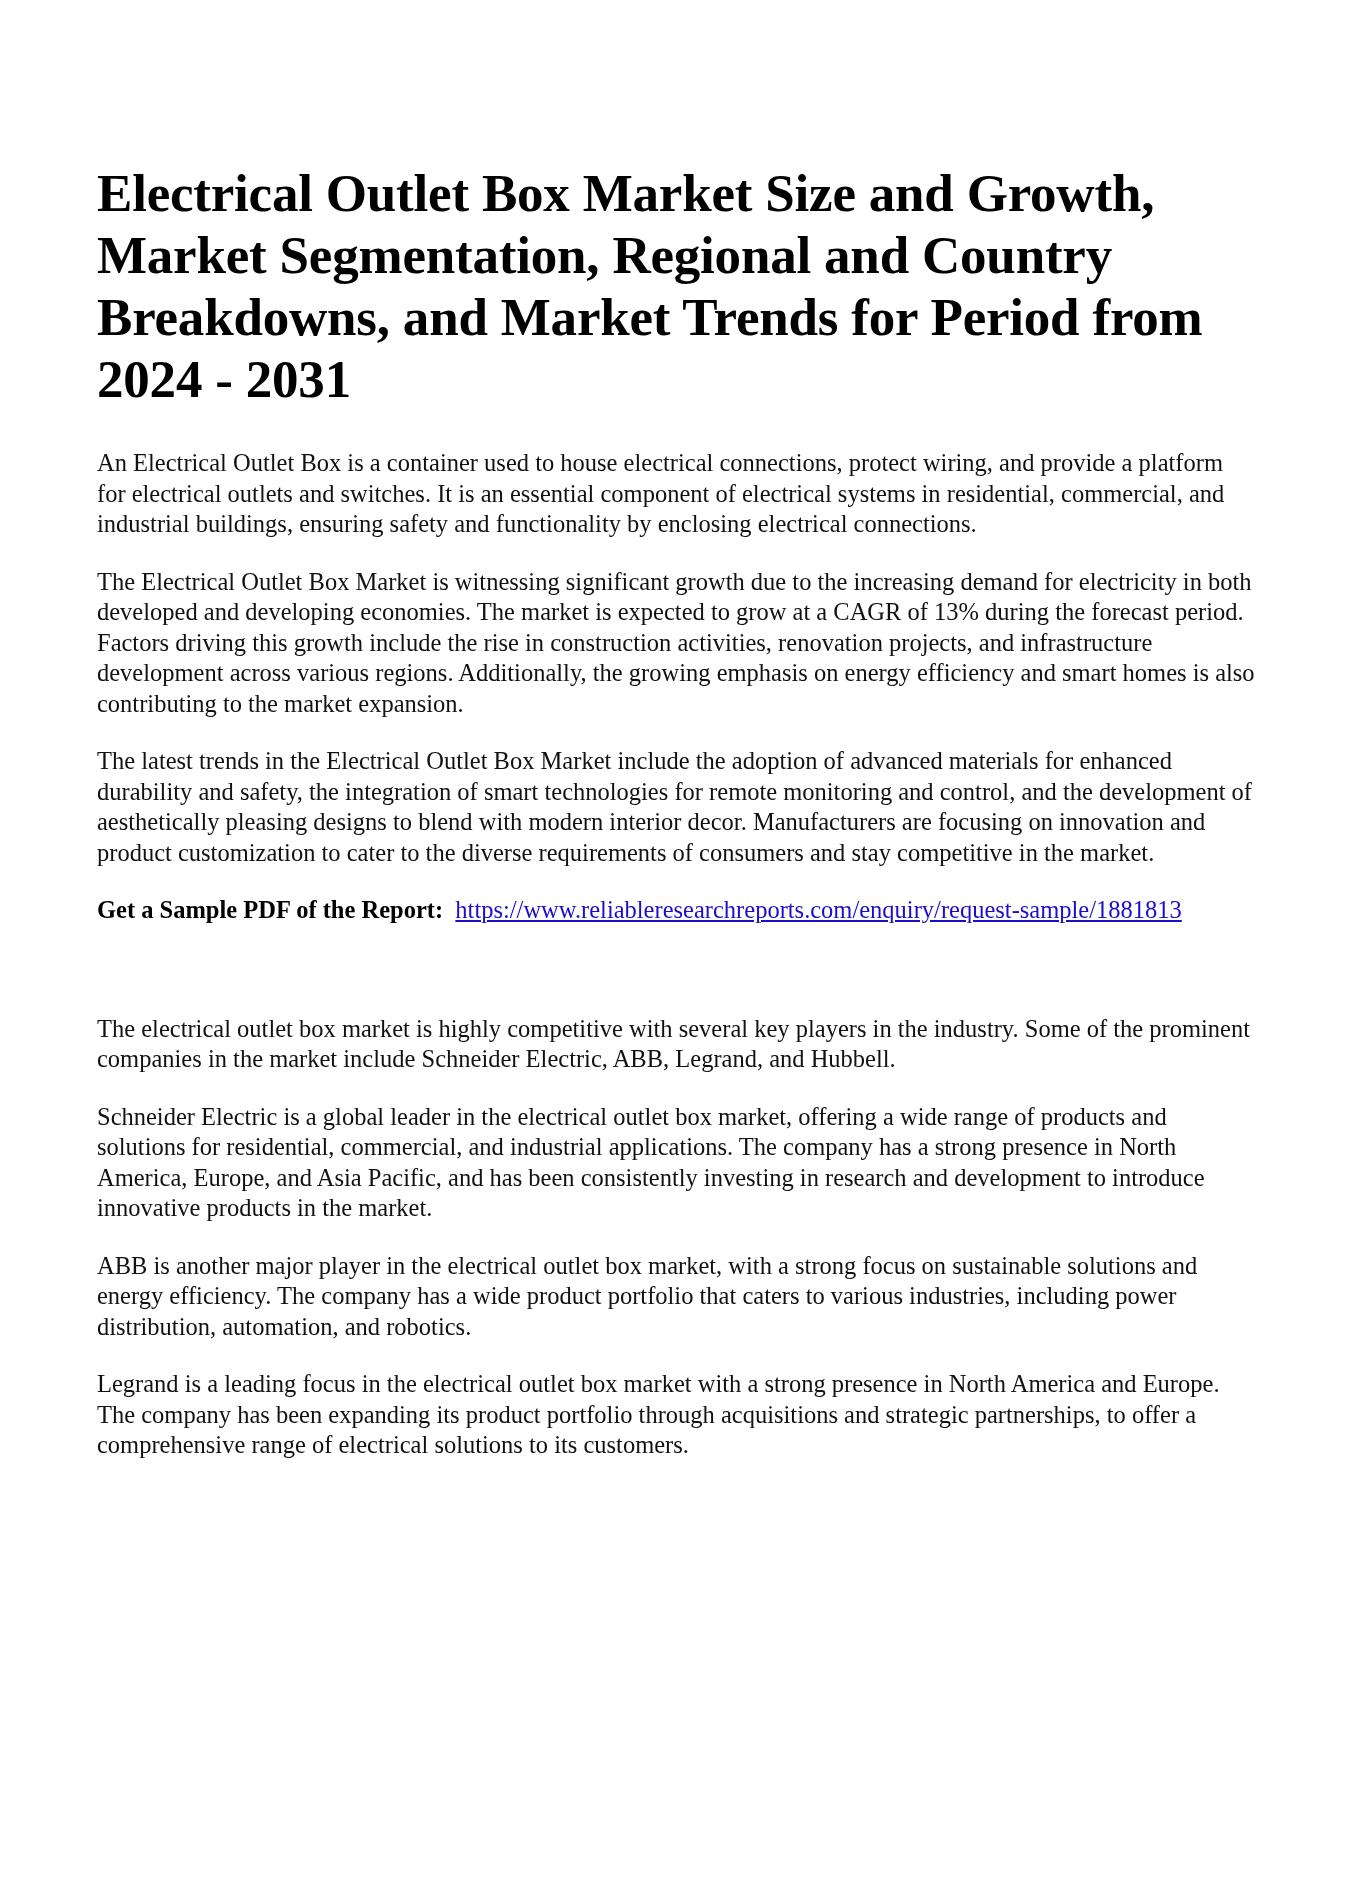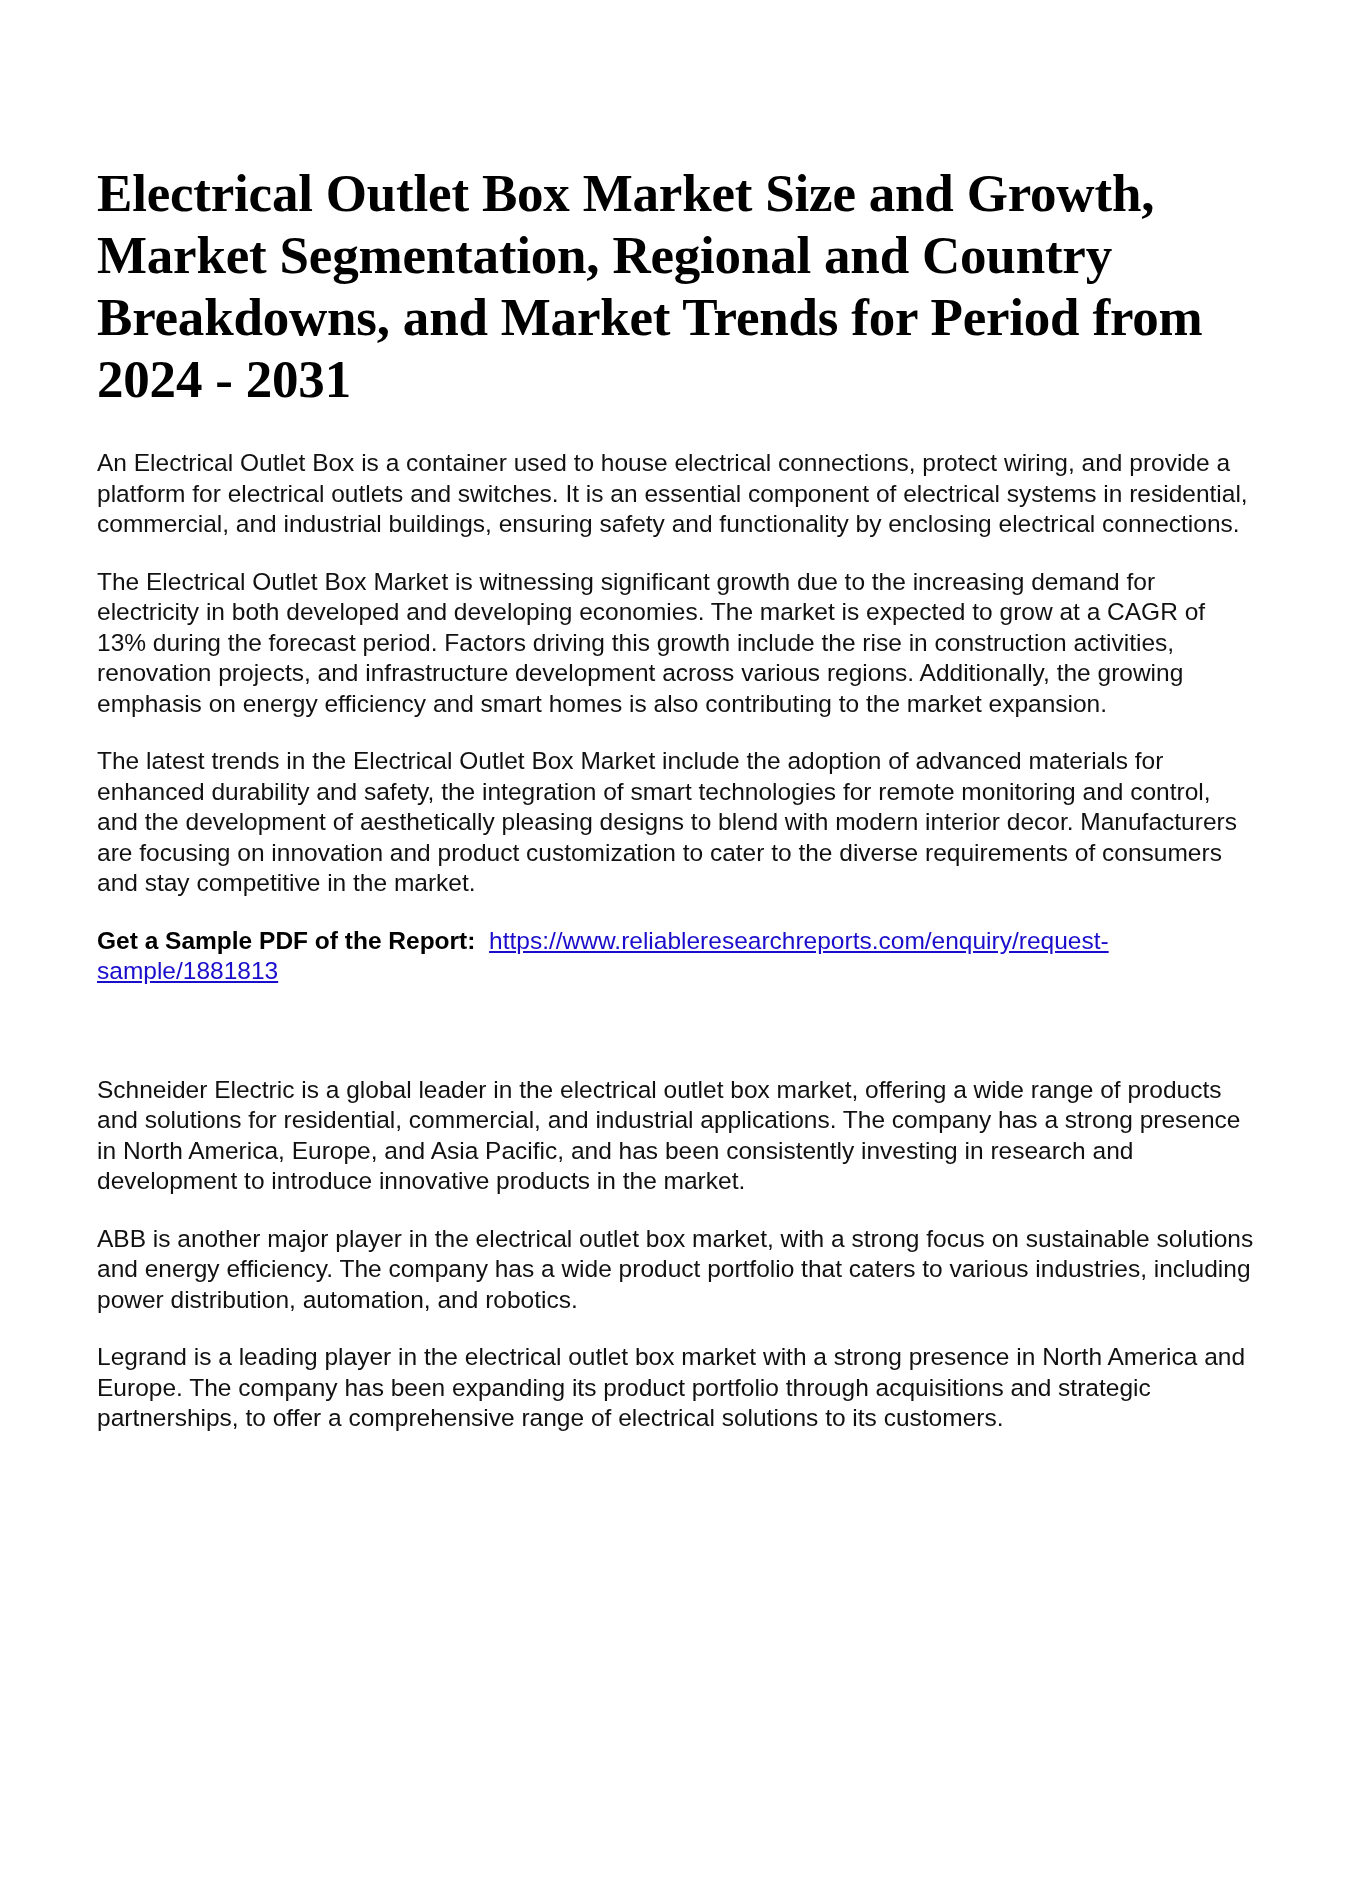--- a/index.html
+++ b/index.html
@@ -32,21 +32,21 @@
     }
     h2 {
       font-family: "Liberation Serif", serif;
       font-weight: bold;
       font-size: 24px;
       line-height: 30px;
       margin: 0 0 26px 0;
       color: #000000;
     }
     p {
-      font-family: Liberation Sans, sans-serif;
+      font-family: Liberation Serif, serif;
       font-size: 24.5px;
       line-height: 30.5px;
       margin: 0 0 27px 0;
       color: #111111;
     }
     .sample-line {
       margin-bottom: 0;
       margin-top: 10px;
     }
     .sample-label {
@@ -75,18 +75,19 @@
     <p>The latest trends in the Electrical Outlet Box Market include the adoption of advanced materials for enhanced durability and safety, the integration of smart technologies for remote monitoring and control, and the development of aesthetically pleasing designs to blend with modern interior decor. Manufacturers are focusing on innovation and product customization to cater to the diverse requirements of consumers and stay competitive in the market.</p>
     <p class="sample-line">
       <span class="sample-label">Get a Sample PDF of the Report:</span>&nbsp;
       <a class="sample-link">https://www.reliableresearchreports.com/enquiry/request-sample/1881813</a>
     </p>
   </section>
 
   <div class="spacer"></div>
 
   <section>
+    <p>The electrical outlet box market is highly competitive with several key players in the industry. Some of the prominent companies in the market include Schneider Electric, ABB, Legrand, and Hubbell.</p>
     <p>Schneider Electric is a global leader in the electrical outlet box market, offering a wide range of products and solutions for residential, commercial, and industrial applications. The company has a strong presence in North America, Europe, and Asia Pacific, and has been consistently investing in research and development to introduce innovative products in the market.</p>
     <p>ABB is another major player in the electrical outlet box market, with a strong focus on sustainable solutions and energy efficiency. The company has a wide product portfolio that caters to various industries, including power distribution, automation, and robotics.</p>
-    <p>Legrand is a leading player in the electrical outlet box market with a strong presence in North America and Europe. The company has been expanding its product portfolio through acquisitions and strategic partnerships, to offer a comprehensive range of electrical solutions to its customers.</p>
+    <p>Legrand is a leading focus in the electrical outlet box market with a strong presence in North America and Europe. The company has been expanding its product portfolio through acquisitions and strategic partnerships, to offer a comprehensive range of electrical solutions to its customers.</p>
   </section>
 
 </div>
 
 </body></html>

